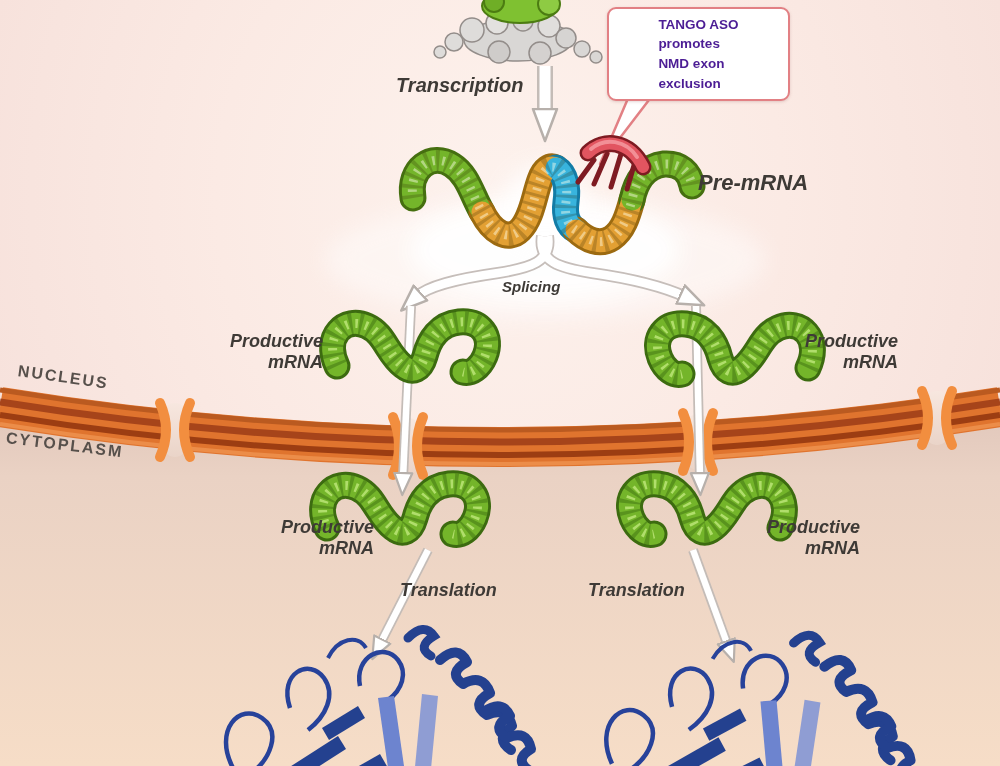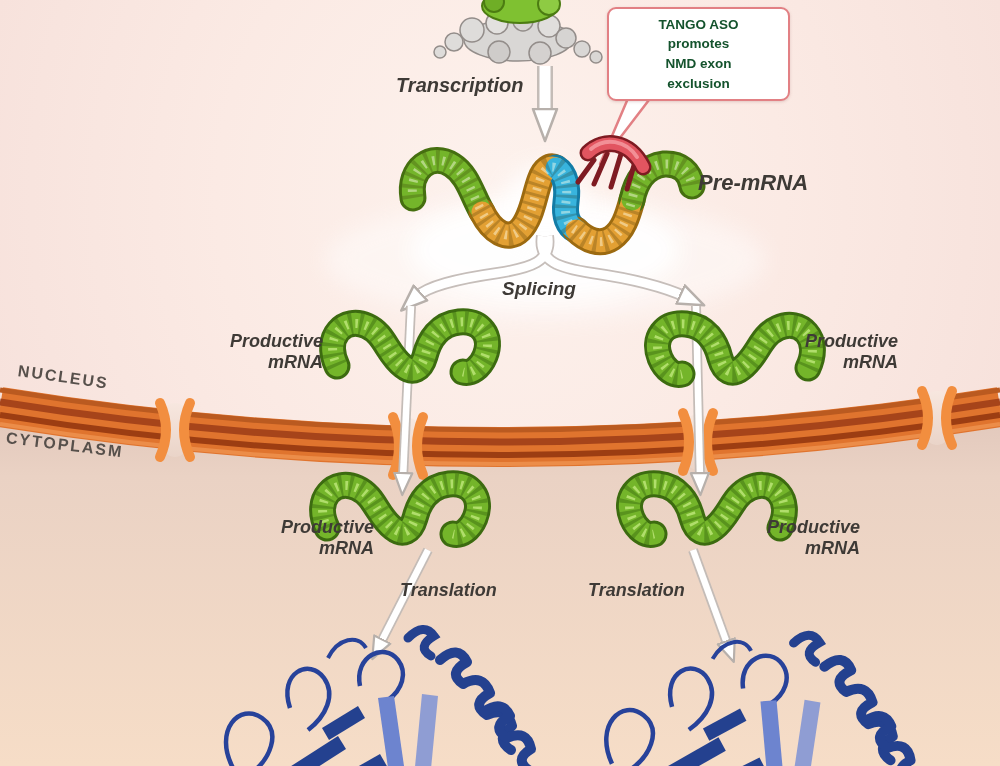--- a/index.html
+++ b/index.html
@@ -15,21 +15,21 @@
   }
   .lbl-center{text-align:right;}
   .membrane-label{
     position:absolute;color:#57504b;font-weight:bold;letter-spacing:2px;
     font-size:16px;transform-origin:left center;
   }
   .callout{
     position:absolute;left:607px;top:7px;width:183px;height:94px;
     background:#ffffff;border:2.5px solid #e28084;border-radius:9px;
     box-sizing:border-box;display:flex;align-items:center;justify-content:center;
-    text-align:center;font-size:13.5px;font-weight:bold;color:#14532d;
+    text-align:left;font-size:13.5px;font-weight:bold;color:#4c1d95;
     line-height:1.45;white-space:pre-line;box-shadow:0 1px 3px rgba(150,90,90,.25);
   }
 </style>
 </head>
 <body>
 
 <div class="canvas">
 
   <svg width="1000" height="766" viewBox="0 0 1000 766">
     <defs>
@@ -203,21 +203,21 @@
 
   <div class="lbl" style="left:396px;top:74px;font-size:20px;">Transcription</div>
 
   <div class="callout">TANGO ASO
 promotes
 NMD exon
 exclusion</div>
 
   <div class="lbl" style="left:698px;top:170px;font-size:22px;">Pre-mRNA</div>
 
-  <div class="lbl" style="left:502px;top:278px;font-size:19px;">Splicing</div>
+  <div class="lbl" style="left:502px;top:278px;font-size:15px;">Splicing</div>
 
   <div class="lbl lbl-center" style="left:203px;top:331px;width:120px;font-size:18px;">Productive
 mRNA</div>
 
   <div class="lbl lbl-center" style="left:778px;top:331px;width:120px;font-size:18px;">Productive
 mRNA</div>
 
   <div class="membrane-label" style="left:18px;top:362px;transform:rotate(8deg);">NUCLEUS</div>
 
   <div class="membrane-label" style="left:6px;top:429px;transform:rotate(7deg);">CYTOPLASM</div>

